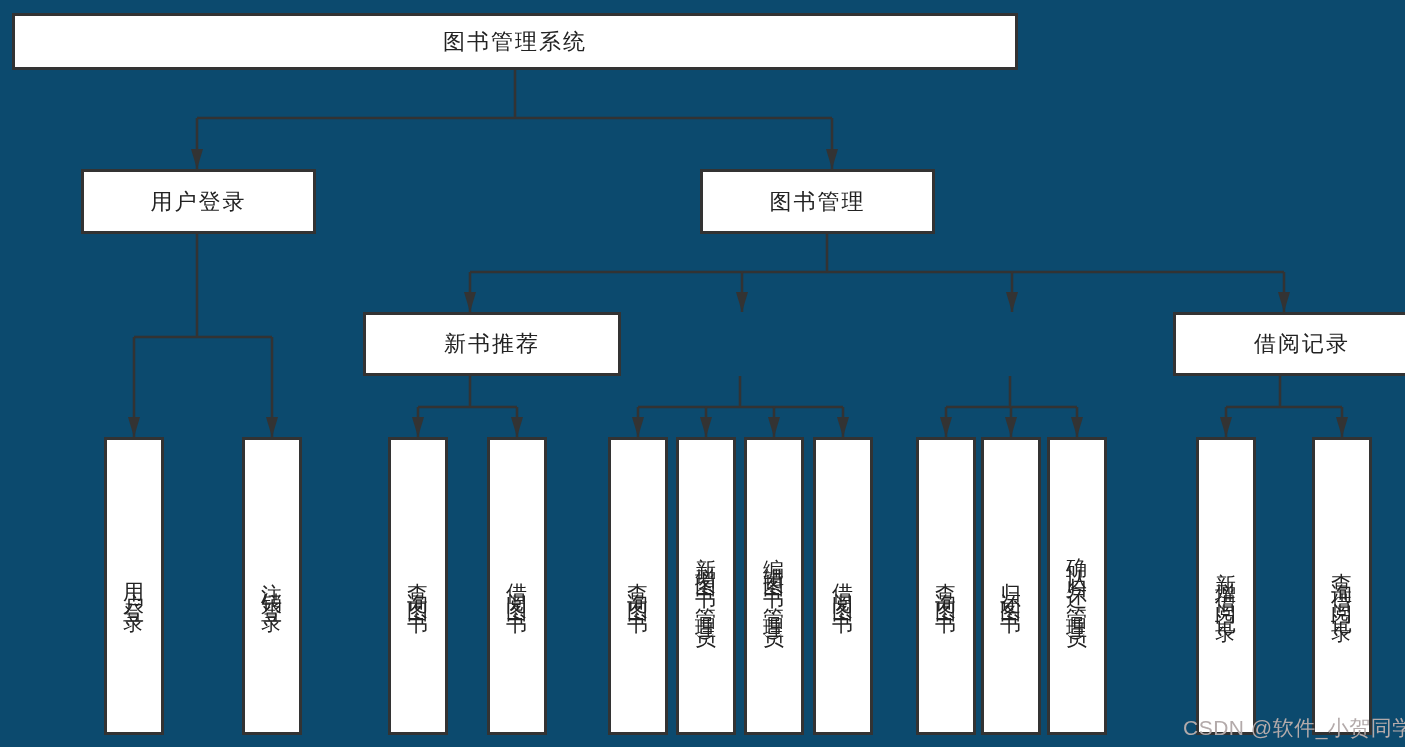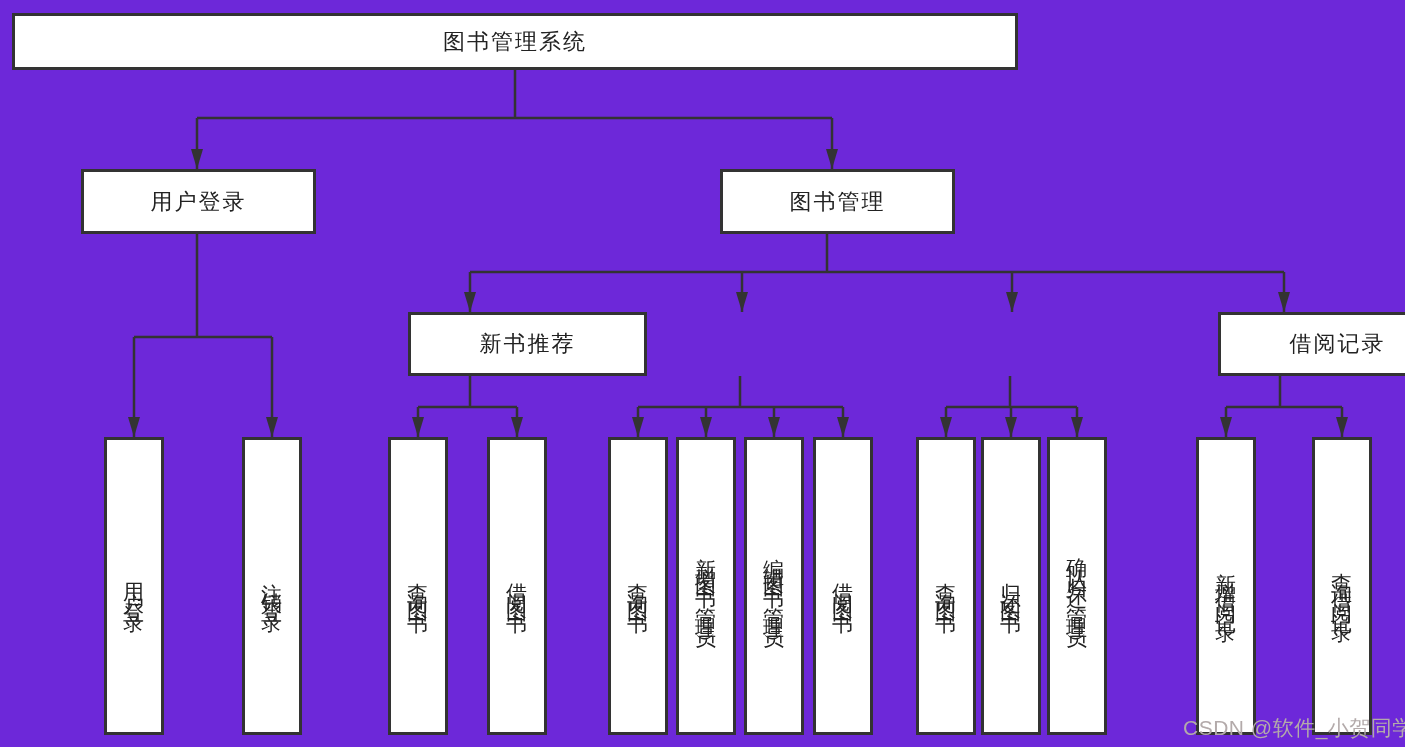--- a/index.html
+++ b/index.html
@@ -1,37 +1,37 @@
 <!DOCTYPE html>
 <html><head>
 <meta charset="utf-8">
 <style>
   html,body{margin:0;padding:0;background:#ffffff;}
   .stage{
     position:relative;
     width:1405px;height:747px;
-    background:#6d28d9;
+    background:#0c4a6e;
     overflow:hidden;
     font-family:"Liberation Sans","DejaVu Sans",sans-serif;
   }
   .wires{position:absolute;left:0;top:0;width:1405px;height:747px;}
   .wires path.ln, .wires line.ar{stroke:#333333;stroke-width:2.5;fill:none;}
   .head{fill:#333333;stroke:none;}
   .box{
     position:absolute;
     box-sizing:border-box;
     border:3px solid #333333;
     background:#ffffff;
     display:flex;align-items:center;justify-content:center;
     color:#222222;
   }
   .root{left:12px;top:13px;width:1006px;height:57px;font-size:22px;letter-spacing:2px;}
   .mid{height:65px;font-size:22px;letter-spacing:2px;}
   .lvl2{top:169px;width:235px;}
-  .lvl3{top:312px;width:239px;height:64px;margin-left:45px;}
+  .lvl3{top:312px;width:258px;height:64px;}
   .leaf{top:437px;width:60px;height:298px;}
   .vtext{
     writing-mode:vertical-rl;
     text-orientation:mixed;
     font-size:21px;
     line-height:1;
     letter-spacing:10px;
     color:#222222;
     display:block;
   }
@@ -83,21 +83,21 @@
     <line class="ar" x1="1077" y1="407" x2="1077" y2="437" marker-end="url(#ah)"></line>
 
     <path class="ln" d="M1280,376 L1280,407 M1226,407 L1342,407"></path>
     <line class="ar" x1="1226" y1="407" x2="1226" y2="437" marker-end="url(#ah)"></line>
     <line class="ar" x1="1342" y1="407" x2="1342" y2="437" marker-end="url(#ah)"></line>
   </svg>
 
   <div class="box root">图书管理系统</div>
 
   <div class="box mid lvl2" style="left:81px;">用户登录</div>
-  <div class="box mid lvl2" style="left:720px;">图书管理</div>
+  <div class="box mid lvl2" style="left:700px;">图书管理</div>
 
   <div class="box mid lvl3" style="left:363px;">新书推荐</div>
   <div class="box mid lvl3" style="left:1173px;">借阅记录</div>
 
   <div class="box leaf" style="left:104px;">
     <span class="vtext">用户登录</span>
   </div>
   <div class="box leaf" style="left:242px;">
     <span class="vtext">注销登录</span>
   </div>

